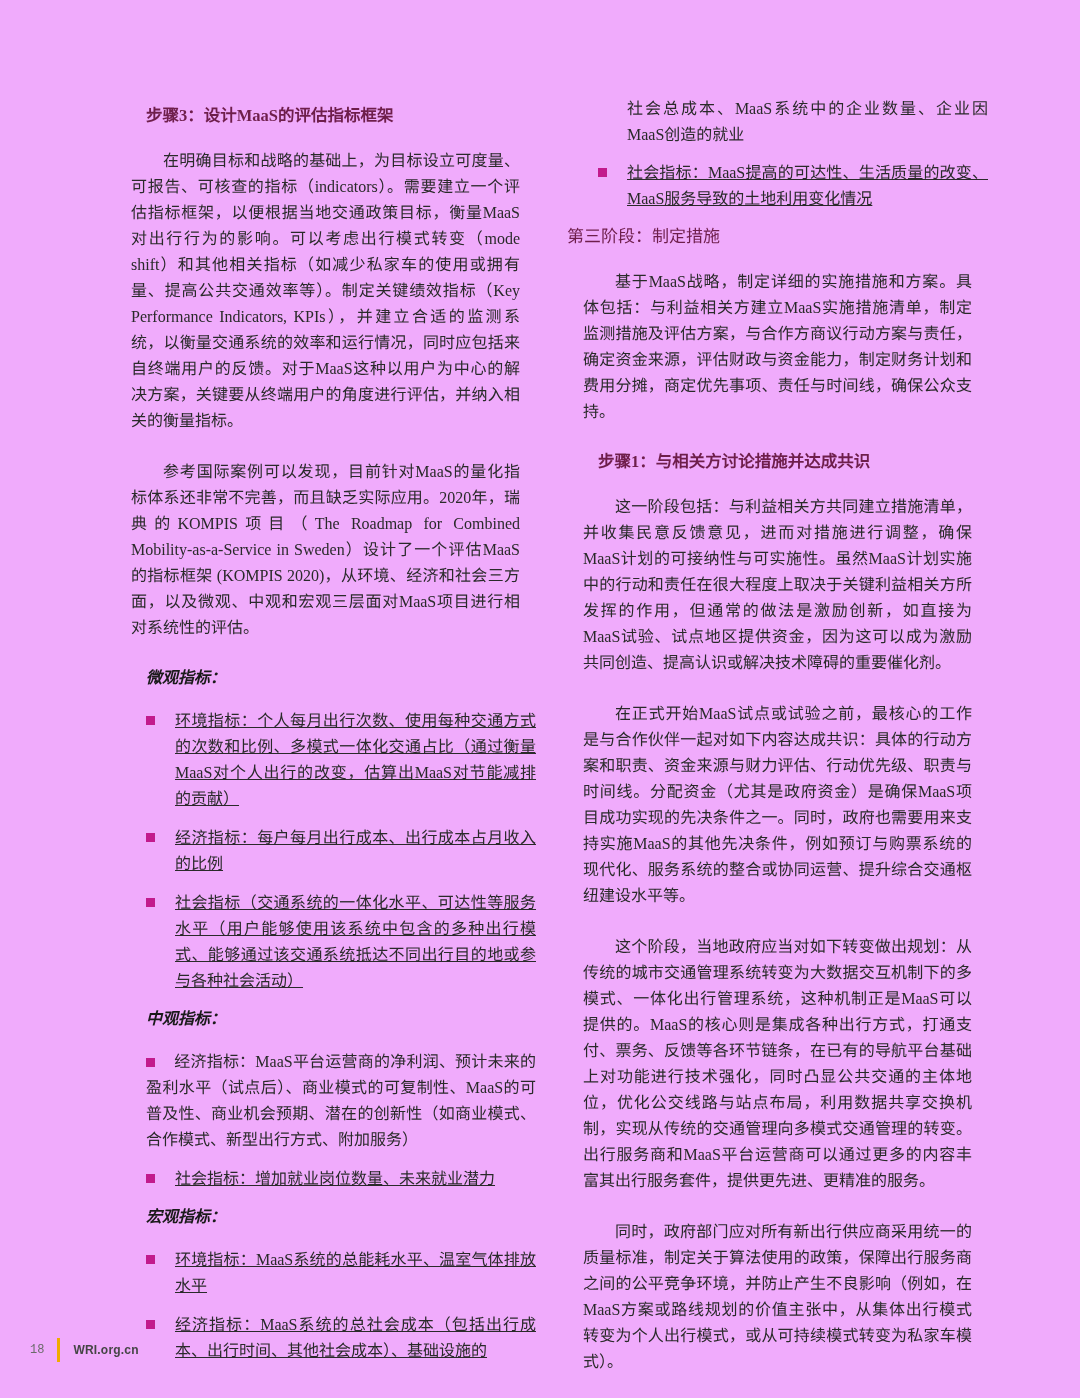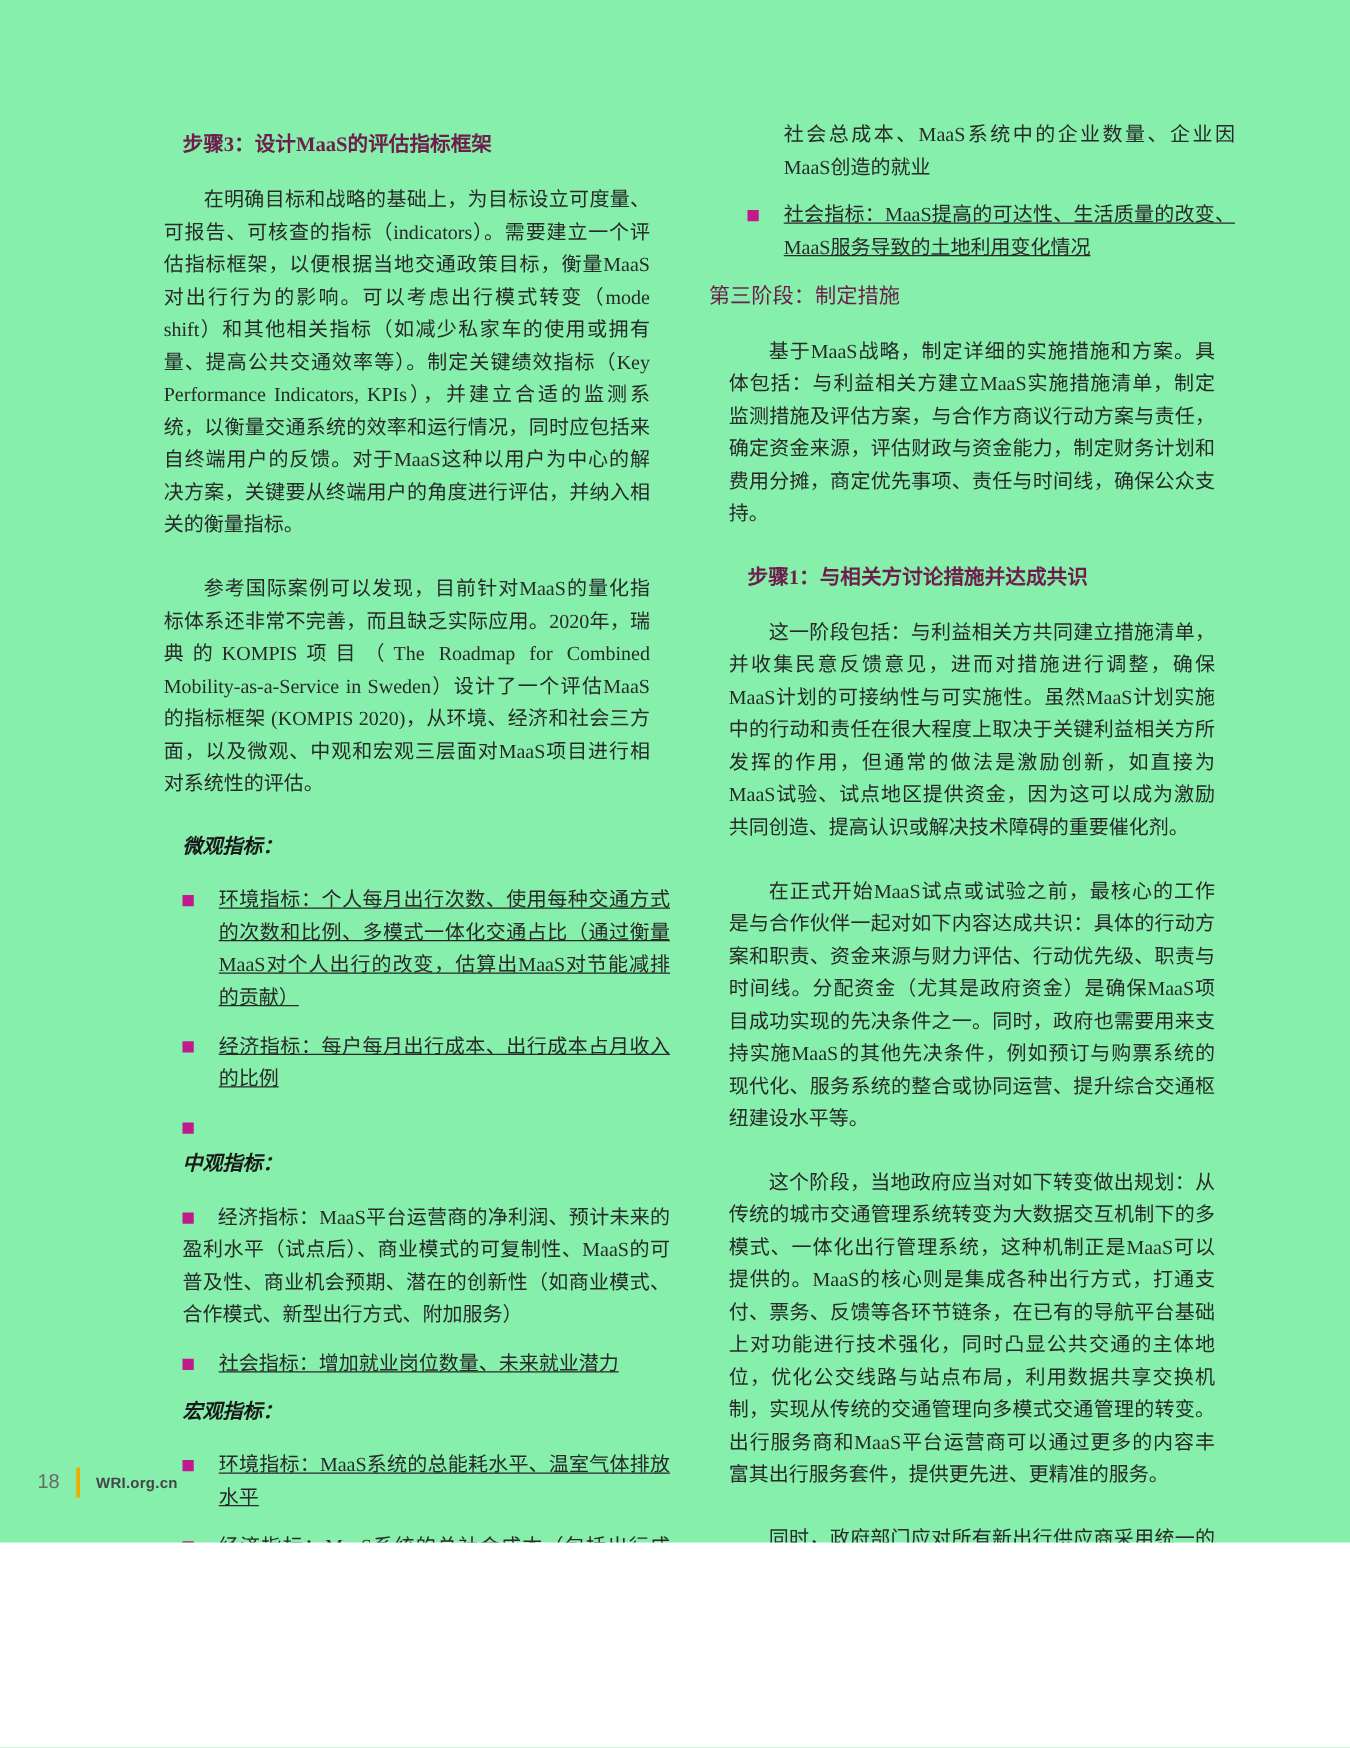--- a/index.html
+++ b/index.html
@@ -11,21 +11,21 @@
     --footer-text: #454545;
     --page-num: #6a6a6a;
   }
   * { box-sizing: border-box; }
   html, body { margin: 0; padding: 0; }
   body {
     width: 1080px; height: 1398px;
     background: #ffffff;
     font-family: "Liberation Serif", "DejaVu Serif", serif;
   }
-  .page { position: relative; width: 1080px; height: 1234px; overflow: hidden; background: #86efac; }
+  .page { position: relative; width: 1080px; height: 1398px; overflow: hidden; background: #f0abfc; }
   .columns { position: absolute; top: 96px; left: 115px; width: 874px; display: flex; gap: 31px; }
   .col {
     width: 421px;
     font-size: 16px; line-height: 26px;
     color: var(--body);
     text-align: justify;
   }
   .col p { margin: 0 16px 25px; text-indent: 2em; }
   .col p.cont { text-indent: 0; padding-left: 60px; margin: 0 0 12px; }
   h3.section {
@@ -46,21 +46,21 @@
   .bullet { display: flex; margin: 0 0 13px; padding-left: 31px; text-decoration: underline; }
   .bullet .sq { flex: none; width: 9px; height: 9px; margin: 8px 20px 0 0; background: var(--bullet); }
   .bullet .btext { flex: 1; }
   .bullet-wrap { margin: 0 0 13px; padding-left: 31px; }
   .bullet-wrap .sq { display: inline-block; width: 9px; height: 9px; margin-right: 19px; background: var(--bullet); }
   .footer {
     position: absolute; left: 30px; bottom: 36px;
     display: flex; align-items: center;
     font-family: "Liberation Sans", "DejaVu Sans", sans-serif;
   }
-  .footer .num { color: var(--page-num); font-size: 16px; margin-right: 13px; }
+  .footer .num { color: var(--page-num); font-size: 12px; margin-right: 13px; font-family: Liberation Mono, monospace; }
   .footer .bar { width: 3px; height: 24px; background: var(--footer-bar); margin-right: 13px; }
   .footer .brand { color: var(--footer-text); font-weight: 700; font-size: 12px; letter-spacing: 0.2px; }
 </style>
 </head>
 <body>
 
 <div class="page">
 
   <div class="columns">
 
@@ -76,20 +76,21 @@
       <div class="bullet">
         <span class="sq"></span>
         <div class="btext">环境指标：个人每月出行次数、使用每种交通方式的次数和比例、多模式一体化交通占比（通过衡量MaaS对个人出行的改变，估算出MaaS对节能减排的贡献）</div>
       </div>
       <div class="bullet">
         <span class="sq"></span>
         <div class="btext">经济指标：每户每月出行成本、出行成本占月收入的比例</div>
       </div>
       <div class="bullet">
         <span class="sq"></span>
+        <div class="btext">社会指标（交通系统的一体化水平、可达性等服务水平（用户能够使用该系统中包含的多种出行模式、能够通过该交通系统抵达不同出行目的地或参与各种社会活动）</div>
       </div>
 
       <h4 class="sub">中观指标：</h4>
 
       <div class="bullet-wrap"><span class="sq"></span><span>经济指标：MaaS平台运营商的净利润、预计未来的盈利水平（试点后）、商业模式的可复制性、MaaS的可普及性、商业机会预期、潜在的创新性（如商业模式、合作模式、新型出行方式、附加服务）</span></div>
       <div class="bullet">
         <span class="sq"></span>
         <div class="btext">社会指标：增加就业岗位数量、未来就业潜力</div>
       </div>
 

